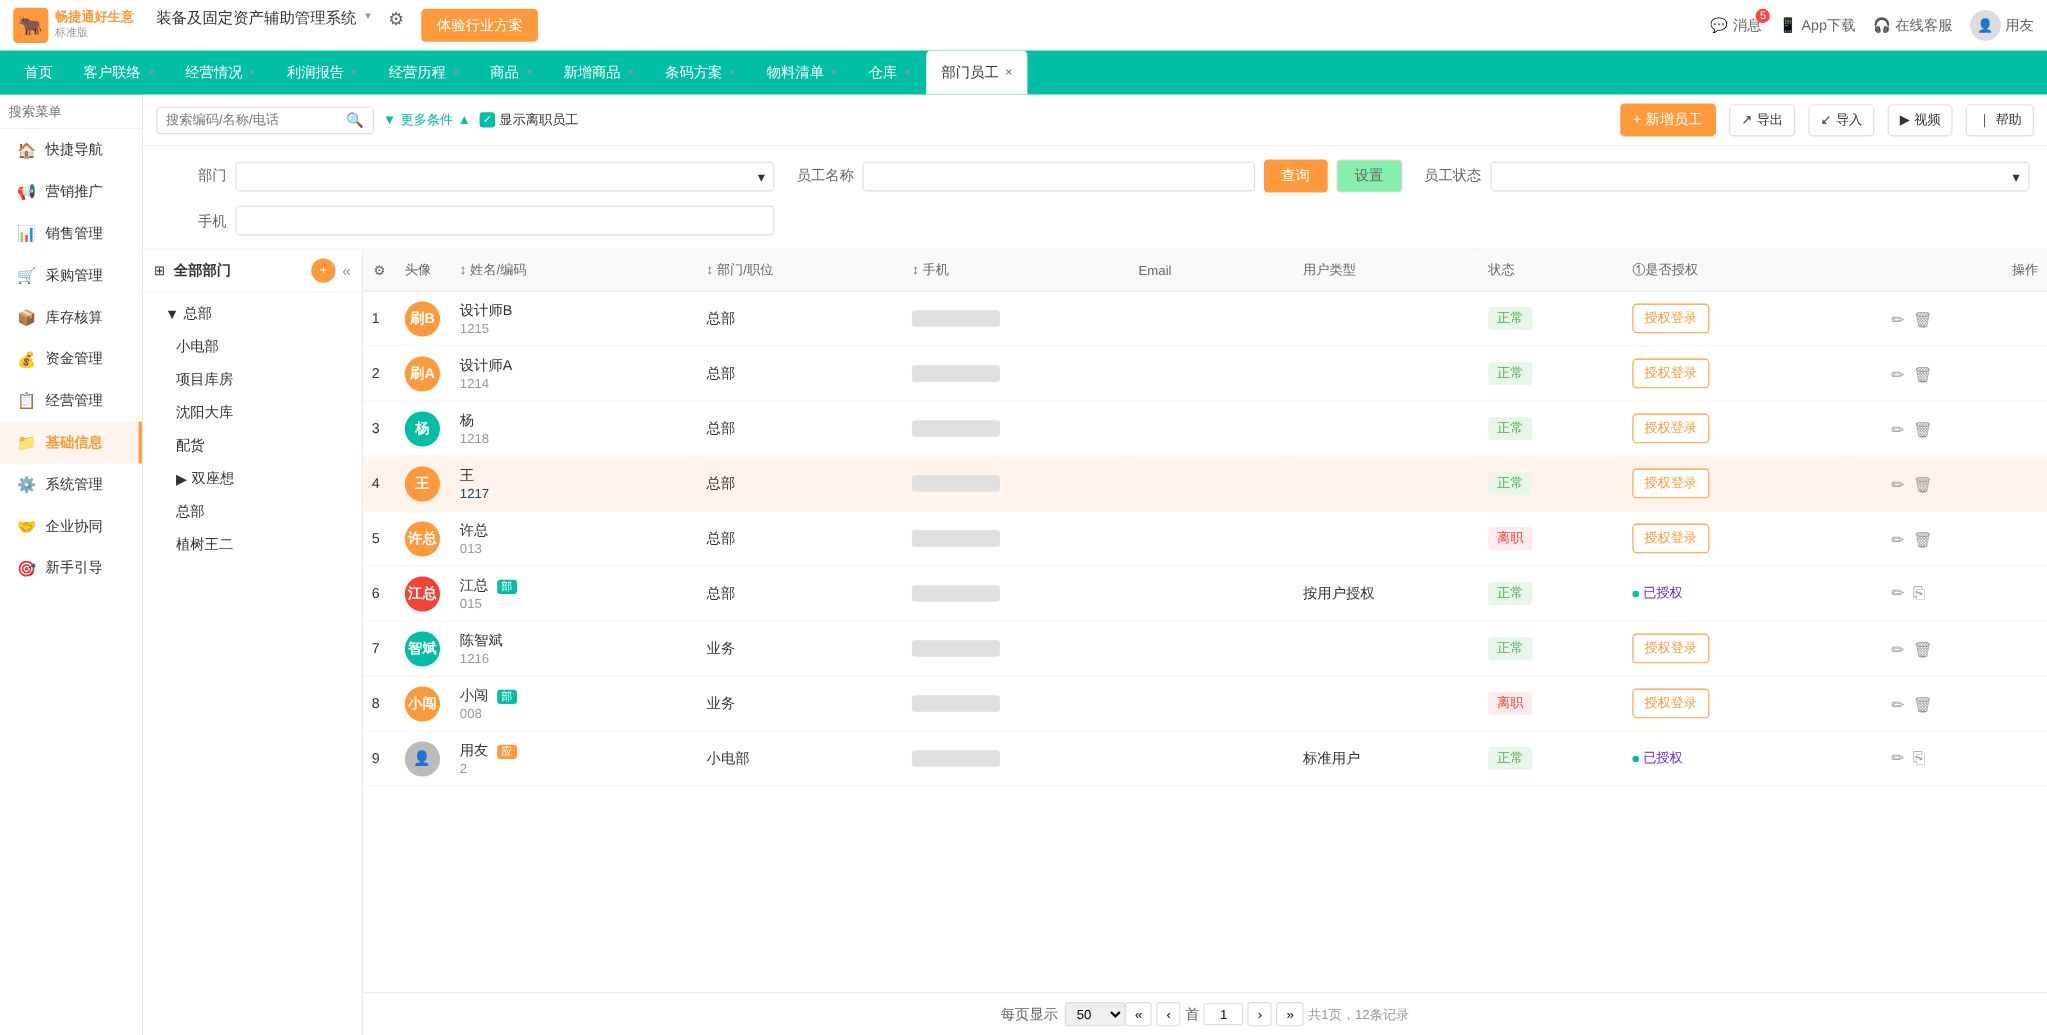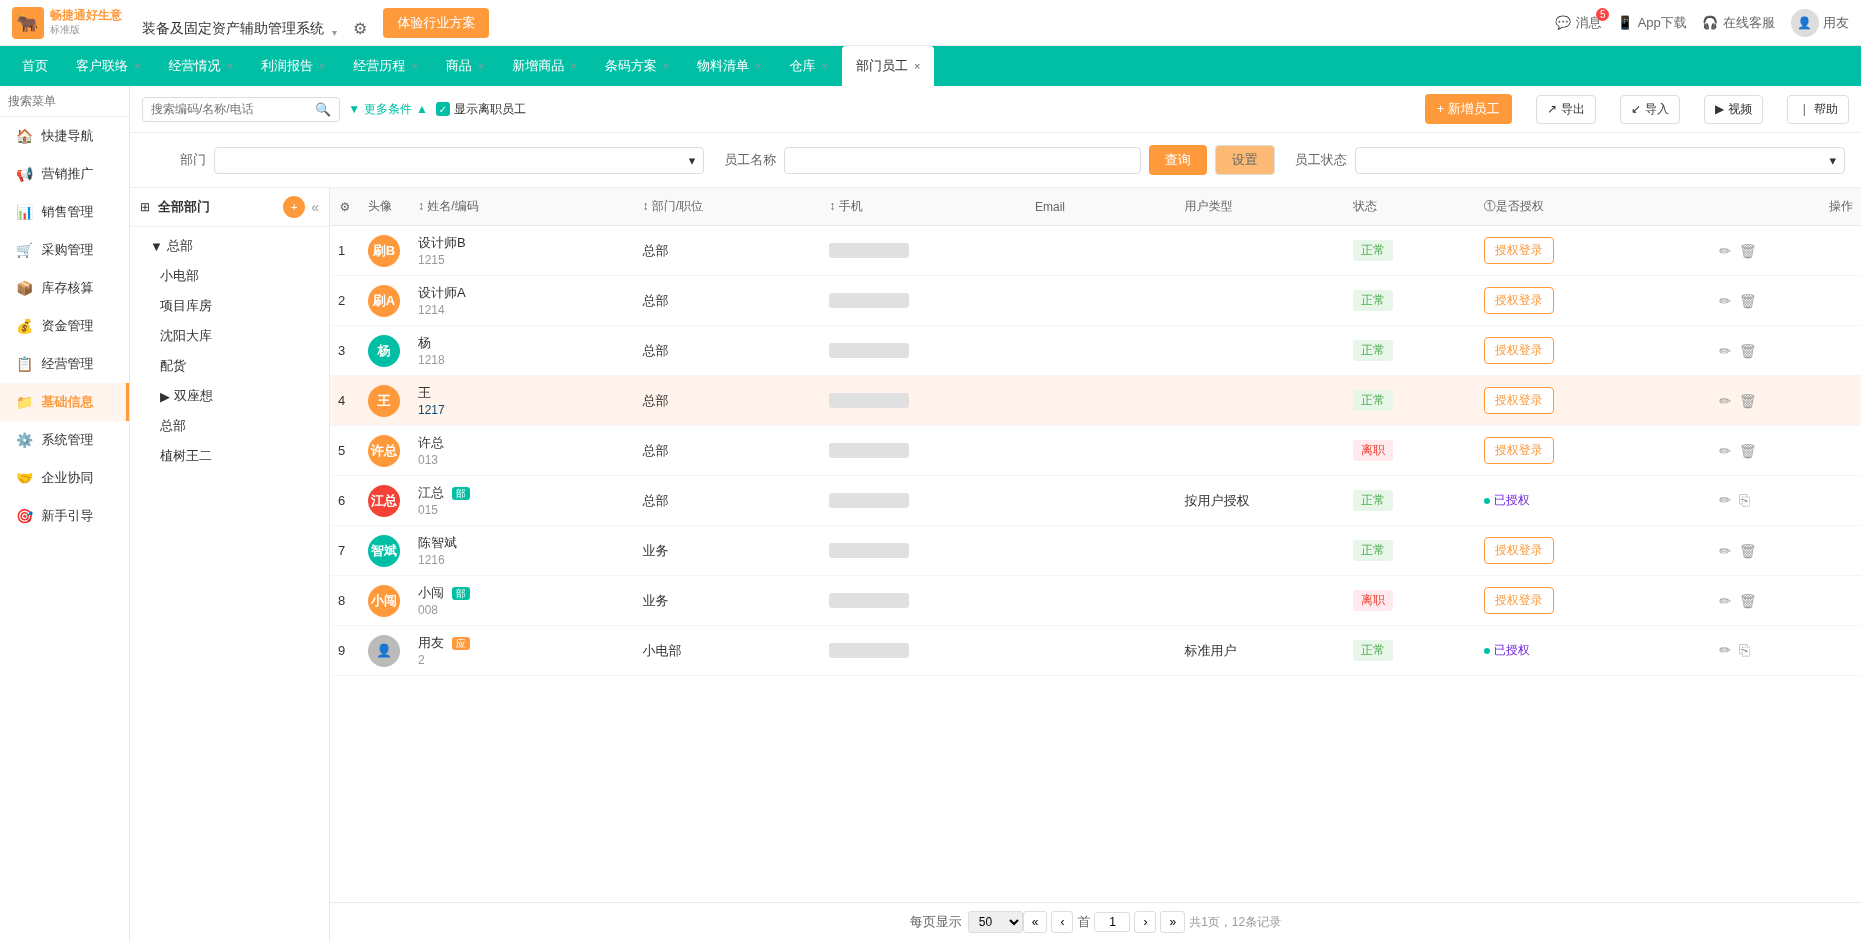--- a/index.html
+++ b/index.html
@@ -4,21 +4,21 @@
   <style>
     * { box-sizing: border-box; margin: 0; padding: 0; }
     body { font-family: "Microsoft YaHei", Arial, sans-serif; font-size: 13px; background: #f5f5f5; color: #333; overflow: hidden; }
 
     
     .top-bar { display: flex; align-items: center; background: #fff; height: 46px; padding: 0 12px; border-bottom: 1px solid #e8e8e8; }
     .logo-area { display: flex; align-items: center; gap: 6px; width: 130px; }
     .logo-icon { width: 32px; height: 32px; background: #ff9a3c; border-radius: 4px; display: flex; align-items: center; justify-content: center; color: #fff; font-size: 10px; font-weight: bold; }
     .logo-text { font-size: 12px; color: #ff9a3c; font-weight: bold; line-height: 1.2; }
     .logo-sub { font-size: 10px; color: #999; }
-    .system-title { flex: 1; display: flex; align-items: flex-end; gap: 8px; }
+    .system-title { flex: 1; display: flex; align-items: flex-start; gap: 8px; }
     .system-name { font-size: 14px; color: #333; }
     .dropdown-arrow { color: #999; font-size: 10px; }
     .settings-icon { color: #666; font-size: 16px; cursor: pointer; margin-left: 8px; }
     .trial-btn { background: #ff9a3c; color: #fff; border: none; padding: 6px 14px; border-radius: 4px; cursor: pointer; font-size: 13px; margin-left: 8px; }
     .top-right { display: flex; align-items: center; gap: 16px; margin-left: auto; }
     .top-icon-item { display: flex; align-items: center; gap: 4px; color: #666; font-size: 13px; cursor: pointer; position: relative; }
     .badge { background: #f44; color: #fff; border-radius: 10px; font-size: 10px; padding: 1px 4px; position: absolute; top: -6px; right: -8px; }
     .avatar { width: 28px; height: 28px; border-radius: 50%; background: #ddd; display: flex; align-items: center; justify-content: center; color: #999; font-size: 12px; }
 
     
@@ -58,33 +58,33 @@
     
     .emp-panel { flex: 1; display: flex; flex-direction: column; overflow: hidden; }
 
     
     .toolbar { background: #fff; padding: 8px 12px; display: flex; align-items: center; gap: 8px; border-bottom: 1px solid #f0f0f0; flex-wrap: wrap; }
     .search-box { display: flex; align-items: center; border: 1px solid #ddd; border-radius: 4px; padding: 4px 8px; gap: 4px; }
     .search-box input { border: none; outline: none; font-size: 12px; width: 160px; }
     .filter-btn { display: flex; align-items: center; gap: 4px; color: #00bfa5; cursor: pointer; font-size: 12px; }
     .show-resigned { display: flex; align-items: center; gap: 4px; font-size: 12px; color: #333; cursor: pointer; }
     .checkbox-icon { width: 14px; height: 14px; border-radius: 3px; background: #00bfa5; display: flex; align-items: center; justify-content: center; color: #fff; font-size: 10px; }
-    .toolbar-right { margin-left: auto; display: flex; align-items: center; gap: 24px; }
+    .toolbar-right { margin-left: auto; display: flex; align-items: center; gap: 12px; }
     .btn-add { background: #ff9a3c; color: #fff; border: none; padding: 6px 12px; border-radius: 4px; cursor: pointer; font-size: 13px; }
     .btn-outline { background: #fff; color: #333; border: 1px solid #ddd; padding: 5px 10px; border-radius: 4px; cursor: pointer; font-size: 12px; display: flex; align-items: center; gap: 4px; }
 
     
     .filter-panel { background: #fff; padding: 12px 16px; border-bottom: 1px solid #f0f0f0; display: grid; grid-template-columns: 1fr 1fr 1fr; gap: 12px; align-items: center; }
     .filter-row { display: flex; align-items: center; gap: 8px; }
     .filter-label { font-size: 13px; color: #666; white-space: nowrap; width: 60px; text-align: right; }
     .filter-select { flex: 1; border: 1px solid #ddd; border-radius: 4px; padding: 5px 8px; font-size: 13px; display: flex; align-items: center; justify-content: space-between; cursor: pointer; }
     .filter-input { flex: 1; border: 1px solid #ddd; border-radius: 4px; padding: 5px 8px; font-size: 13px; outline: none; }
     .filter-actions { display: flex; gap: 8px; justify-content: flex-end; }
     .btn-query { background: #ff9a3c; color: #fff; border: none; padding: 6px 16px; border-radius: 4px; cursor: pointer; font-size: 13px; }
-    .btn-reset { background: #fdba74; color: #666; border: 1px solid #ddd; padding: 0 16px; border-radius: 4px; cursor: pointer; font-size: 13px; }
+    .btn-reset { background: #86efac; color: #666; border: 1px solid #ddd; padding: 0 16px; border-radius: 4px; cursor: pointer; font-size: 13px; }
 
     
     .table-area { flex: 1; overflow-y: auto; background: #fff; }
     table { width: 100%; border-collapse: collapse; }
     thead tr { background: #f9f9f9; border-bottom: 1px solid #e8e8e8; }
     th { padding: 10px 8px; text-align: left; font-size: 12px; color: #666; font-weight: normal; white-space: nowrap; }
     td { padding: 8px 8px; font-size: 13px; color: #333; border-bottom: 1px solid #f5f5f5; vertical-align: middle; }
     tr.highlighted td { background: #fff3eb; }
     .avatar-circle { width: 32px; height: 32px; border-radius: 50%; display: flex; align-items: center; justify-content: center; color: #fff; font-size: 13px; font-weight: bold; }
     .status-badge { display: inline-block; padding: 2px 8px; border-radius: 3px; font-size: 12px; }
@@ -311,20 +311,24 @@
           <button class="btn-reset">设置</button>
         </div>
       </div>
       <div class="filter-row">
         <span class="filter-label">员工状态</span>
         <div class="filter-select">
           <span></span>
           <span>▾</span>
         </div>
       </div>
+      <div class="filter-row">
+        <span class="filter-label">手机</span>
+        <input class="filter-input" type="text" style="">
+      </div>
     </div>
 
     <div class="content-inner">
 
       <div class="dept-panel">
         <div class="dept-header">
           <span style="font-size:12px; margin-right:2px;">⊞</span>
           <span class="dept-all">全部部门</span>
           <div class="dept-icon-btn">+</div>
           <span class="dept-collapse">«</span>

